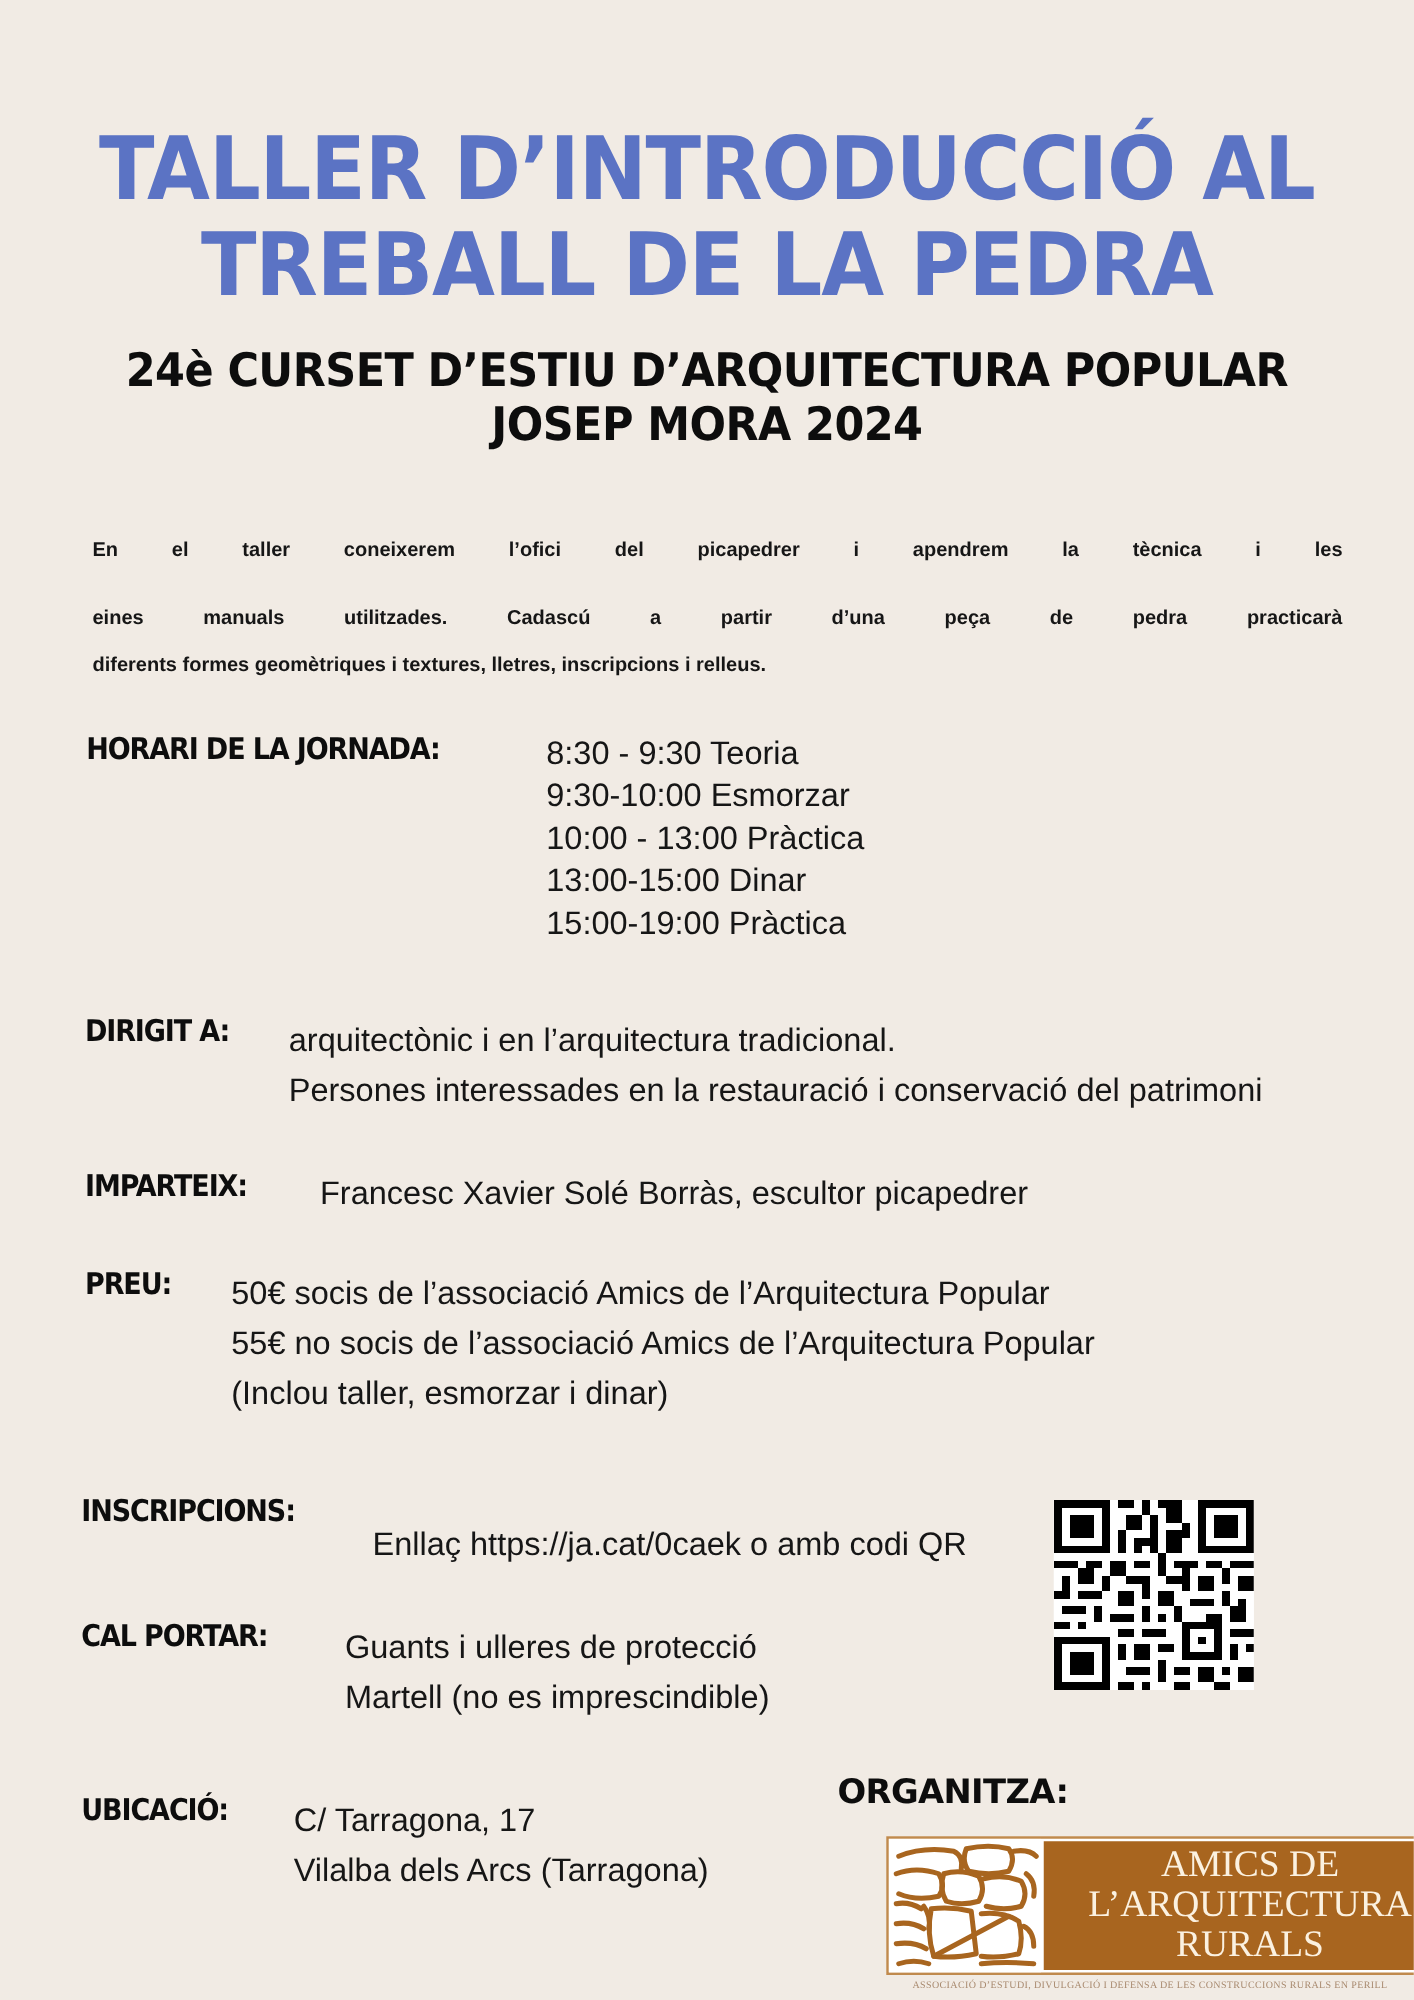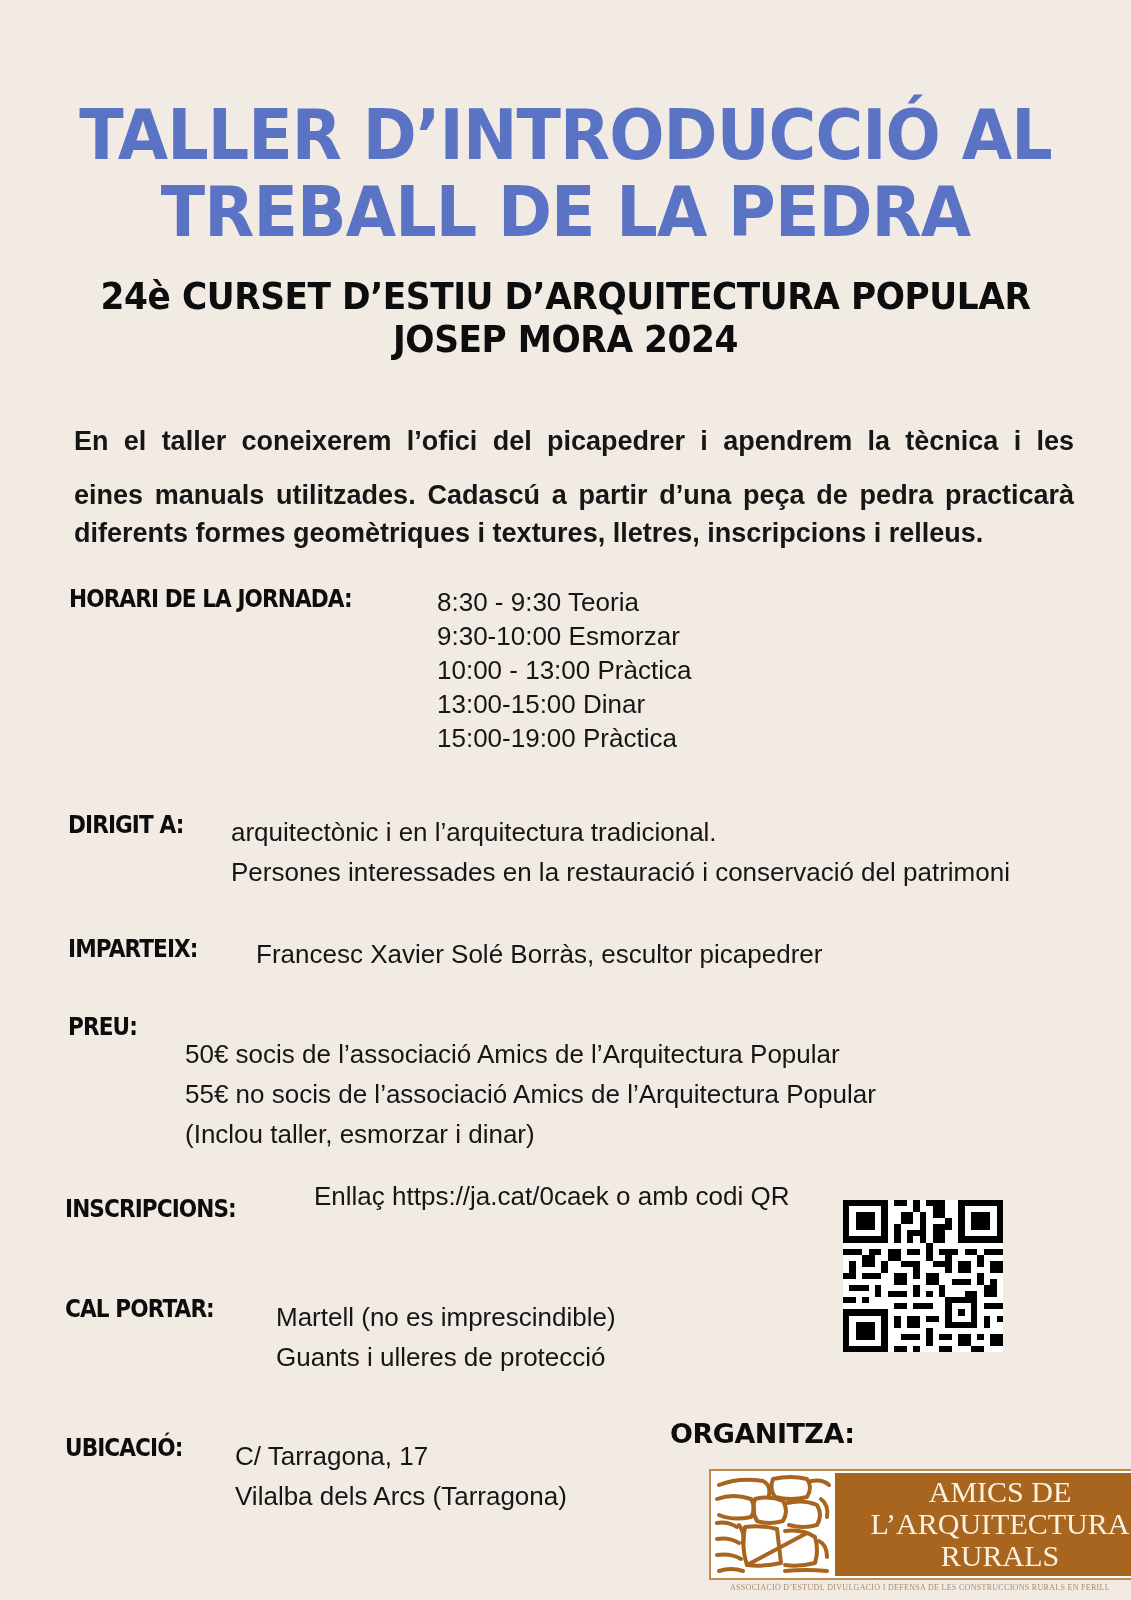--- a/index.html
+++ b/index.html
@@ -17,21 +17,21 @@
     font-size:70px; line-height:80px; letter-spacing:-1px;
     transform:scaleX(0.93); transform-origin:center;
   }
   .subtitle {
     left:0; width:1131px; text-align:center;
     font-family:"DejaVu Sans", sans-serif; font-weight:bold;
     font-size:37px; line-height:44px; letter-spacing:-0.5px; color:#0d0d0d;
     transform:scaleX(0.93); transform-origin:center;
   }
   .intro {
-    left:74px; width:1000px; font-size:27px; line-height:38px;
+    left:74px; width:1000px; font-size:16px; line-height:38px;
     font-weight:bold; text-align:justify; text-align-last:left; color:#161616;
   }
   .label {
     font-family:"DejaVu Sans", sans-serif; font-weight:bold; font-size:24px;
     letter-spacing:-1px; color:#0d0d0d; white-space:nowrap;
     transform:scaleX(0.9); transform-origin:left;
   }
   .val { font-size:26px; line-height:34px; color:#161616; white-space:nowrap; }
   .val.big { line-height:40px; }
   .qr { left:843px; top:1200px; width:160px; height:152px; background:#fff; }
@@ -82,28 +82,28 @@
 <div class="abs label" style="left:68px; top:811px;">DIRIGIT A:</div>
 <div class="abs" style="left:231px; top:812px;">
   <div class="val big">arquitectònic i en l’arquitectura tradicional.</div>
   <div class="val big">Persones interessades en la restauració i conservació del patrimoni</div>
 </div>
 
 <div class="abs label" style="left:68px; top:935px;">IMPARTEIX:</div>
 <div class="abs val" style="left:256px; top:937px;">Francesc Xavier Solé Borràs, escultor picapedrer</div>
 
 <div class="abs label" style="left:68px; top:1013px;">PREU:</div>
-<div class="abs" style="left:185px; top:1014px;margin-top:20px;">
+<div class="abs" style="left:185px; top:1014px;">
   <div class="val big">50€ socis de l’associació Amics de l’Arquitectura Popular</div>
   <div class="val big">55€ no socis de l’associació Amics de l’Arquitectura Popular</div>
   <div class="val big">(Inclou taller, esmorzar i dinar)</div>
 </div>
 
 <div class="abs label" style="left:65px; top:1195px;">INSCRIPCIONS:</div>
-<div class="abs val" style="left:298px; top:1179px;margin-left:16px;">Enllaç https://ja.cat/0caek o amb codi QR</div>
+<div class="abs val" style="left:298px; top:1218px;">Enllaç https://ja.cat/0caek o amb codi QR</div>
 
 <div class="abs qr">
   <svg width="160" height="152" viewBox="0 0 25 25" preserveAspectRatio="none" xmlns="http://www.w3.org/2000/svg" shape-rendering="crispEdges">
     <rect x="0" y="0" width="25" height="25" fill="#fff"></rect>
     <g fill="#000">
 
       <rect x="0" y="0" width="7" height="7"></rect>
         <rect x="1" y="1" width="5" height="5" fill="#fff"></rect>
         <rect x="2" y="2" width="3" height="3"></rect>
       <rect x="18" y="0" width="7" height="7"></rect>
@@ -182,22 +182,22 @@
       <rect x="8" y="24" width="2" height="1"></rect>
         <rect x="11" y="24" width="1" height="1"></rect>
         <rect x="15" y="24" width="2" height="1"></rect>
         <rect x="20" y="24" width="2" height="1"></rect>
     </g>
   </svg>
 </div>
 
 <div class="abs label" style="left:65px; top:1295px;">CAL PORTAR:</div>
 <div class="abs" style="left:276px; top:1297px;">
+  <div class="val big">Guants i ulleres de protecció</div>
   <div class="val big">Martell (no es imprescindible)</div>
-  <div class="val big">Guants i ulleres de protecció</div>
 </div>
 
 <div class="abs label" style="left:65px; top:1434px;">UBICACIÓ:</div>
 <div class="abs" style="left:235px; top:1436px;">
   <div class="val big">C/ Tarragona, 17</div>
   <div class="val big">Vilalba dels Arcs (Tarragona)</div>
 </div>
 
 <div class="abs organitza">ORGANITZA:</div>
 <div class="abs logo">

